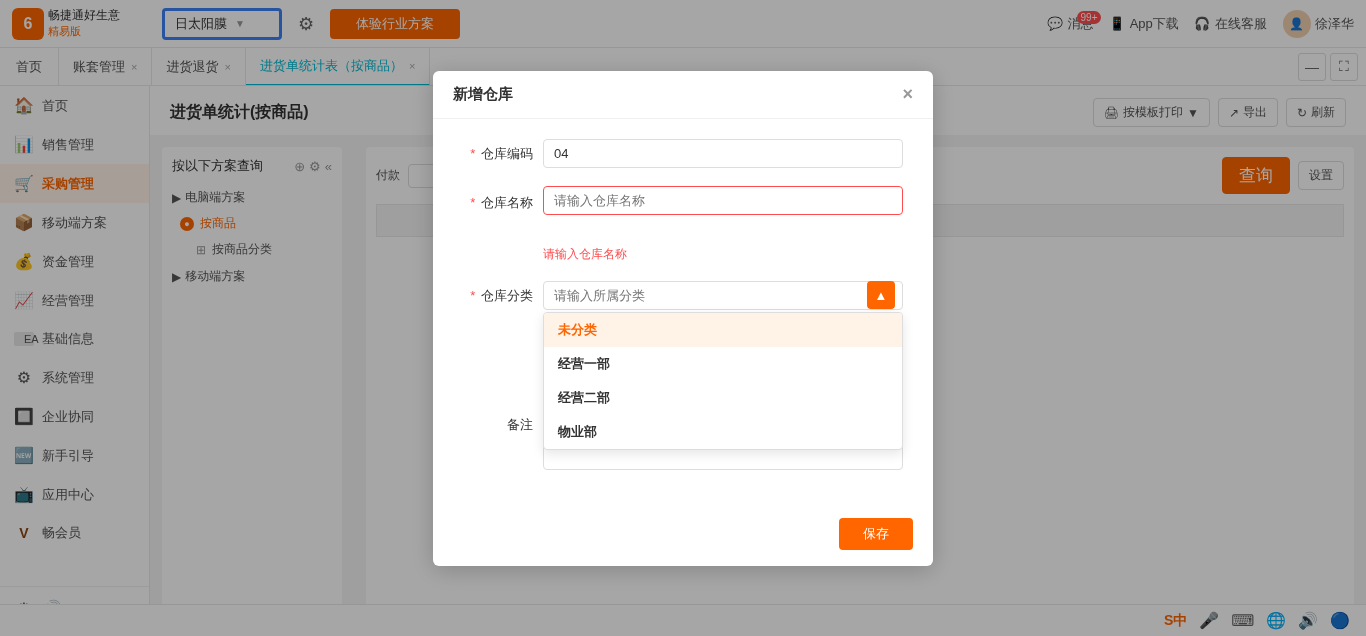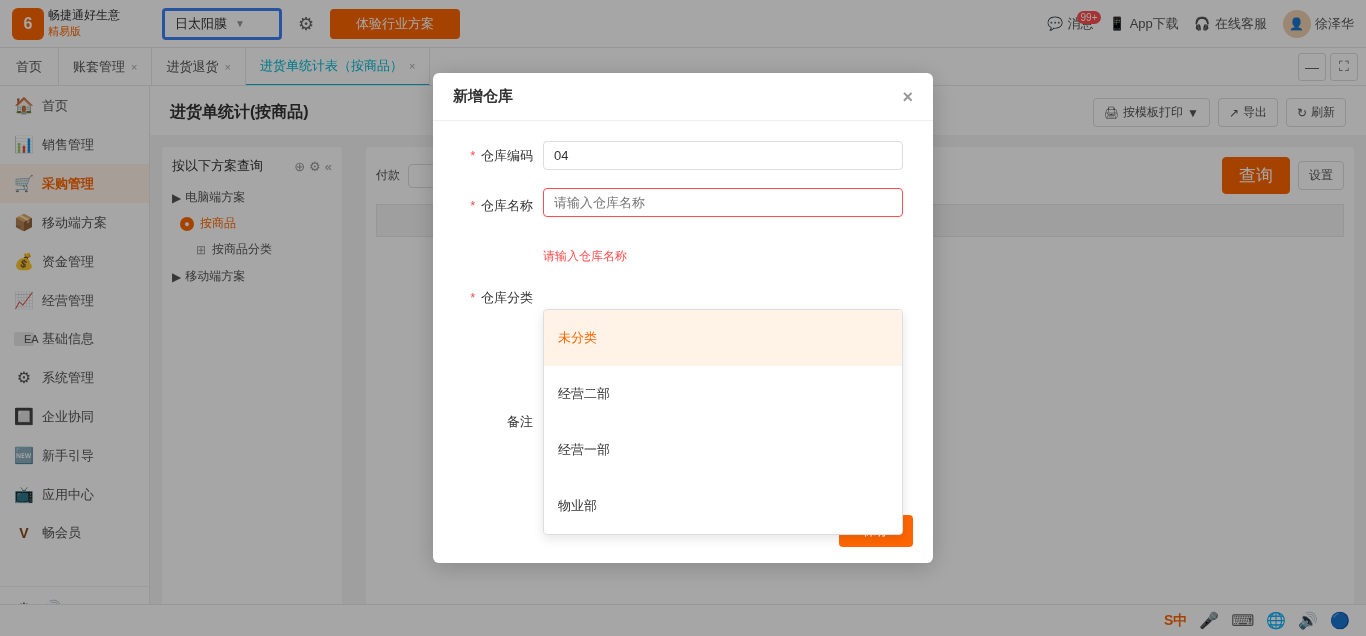--- a/index.html
+++ b/index.html
@@ -446,24 +446,25 @@
       top: calc(100% + 2px);
       width: calc(100% - 80px);
       background: #fff;
       border: 1px solid #ddd;
       border-radius: 4px;
       box-shadow: 0 4px 12px rgba(0,0,0,0.1);
       z-index: 200;
       overflow: hidden;
     }
     .dropdown-item {
-      padding: 19px 14px;
+      padding: 8px 14px;
       font-size: 13px;
       color: #333;
       cursor: pointer;
+      font-weight: bold;
     }
     .dropdown-item.selected { background: #fff3e8; color: #ff6600; }
 
     .dialog-footer {
       display: flex;
       justify-content: flex-end;
       padding: 10px 20px 16px;
       gap: 10px;
     }
     .btn-save {
@@ -745,25 +746,29 @@
         <div style="padding-left:80px; margin-top:2px;">
           <span class="form-error" style="position:static;">请输入仓库名称</span>
         </div>
       </div>
 
       <div class="form-row" style="position:relative;">
         <div class="form-label">
           <span class="required">*</span>
           <span>仓库分类</span>
         </div>
+        <div class="form-select-wrap">
+          <input class="form-select-input" type="text" placeholder="请输入所属分类" style="">
+          <div class="form-select-arrow">▲</div>
+        </div>
 
         <div class="dropdown-list">
           <div class="dropdown-item selected">未分类</div>
+          <div class="dropdown-item">经营一部</div>
           <div class="dropdown-item">经营二部</div>
-          <div class="dropdown-item">经营一部</div>
           <div class="dropdown-item">物业部</div>
         </div>
       </div>
 
       <div class="form-row" style="margin-top:100px;">
         <div class="form-label">
           <span>备注</span>
         </div>
         <textarea class="form-textarea" style=""></textarea>
       </div>

